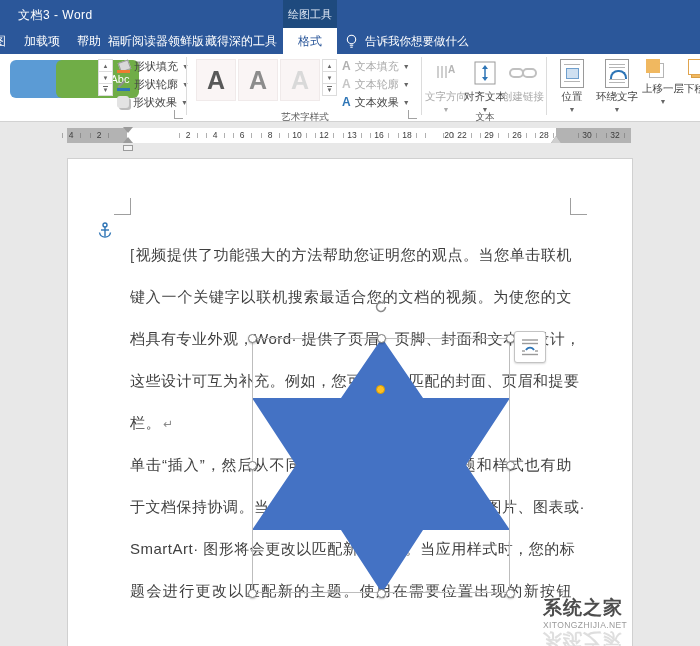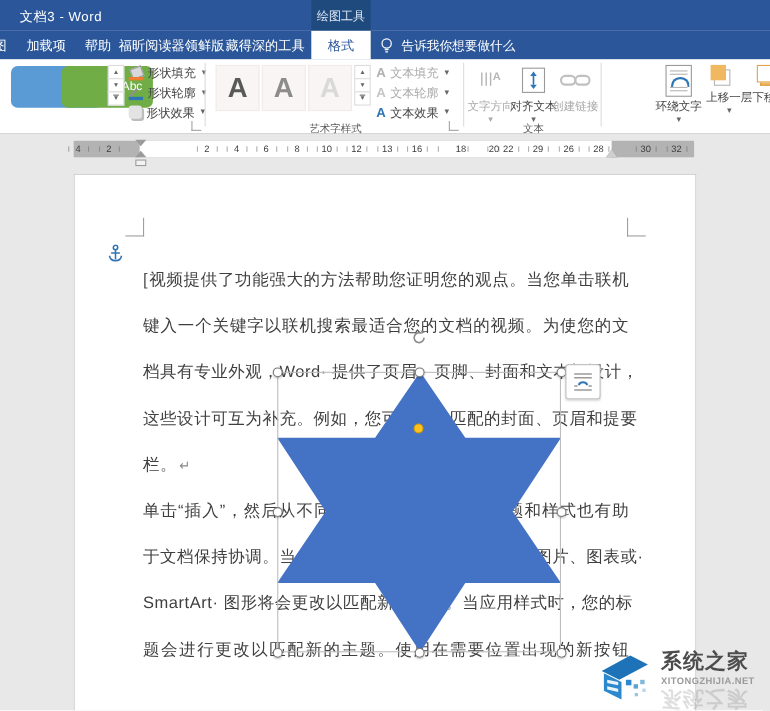--- a/index.html
+++ b/index.html
@@ -78,24 +78,24 @@
 
   
   .starsvg{position:absolute;left:0;top:0;pointer-events:none;}
   .selbox{position:absolute;left:252px;top:338px;width:258px;height:255px;border:1px solid #bdbdbd;box-sizing:border-box;}
   .handle{position:absolute;width:9px;height:9px;border-radius:50%;background:#ffffff;border:1px solid #7a7a7a;box-shadow:0 1px 2px rgba(0,0,0,.25);box-sizing:border-box;}
   .yhandle{position:absolute;left:376px;top:385px;width:9px;height:9px;border-radius:50%;background:#ffc024;border:1px solid #d89e00;box-sizing:border-box;}
   .rothandle{position:absolute;left:372px;top:299px;width:18px;height:18px;color:#8a8a8a;font-size:15px;line-height:18px;text-align:center;}
   .layoutbtn{position:absolute;left:514px;top:331px;width:30px;height:30px;background:#fff;border:1px solid #c3c3c3;border-radius:3px;box-shadow:0 1px 2px rgba(0,0,0,.15);display:flex;align-items:center;justify-content:center;}
 
   
-  .wm{position:absolute;left:543px;top:588px;width:157px;height:58px;display:flex;align-items:flex-start;gap:6px;}
+  .wm{position:absolute;left:543px;top:588px;width:157px;height:58px;display:flex;align-items:flex-start;gap:6px;flex-direction:column;}
   .wm-text{display:flex;flex-direction:column;margin-top:4px;}
   .wm-title{font-size:19px;font-weight:bold;color:#4d4d4d;letter-spacing:1px;line-height:20px;}
-  .wm-domain{font-size:8.5px;color:#9a9a9a;font-weight:bold;letter-spacing:.4px;margin-top:2px;}
+  .wm-domain{font-size:8.5px;color:#9a9a9a;font-weight:normal;letter-spacing:.4px;margin-top:2px;}
   .wm-reflect{transform:scaleY(-1);opacity:.18;margin-top:0px;}
 </style>
 </head>
 <body>
 
 <div id="app">
 
   <div class="titlebar">
     <span class="doc-title">文档3 - Word</span>
     <div class="ctx-header">绘图工具</div>
@@ -205,20 +205,31 @@
         <svg width="28" height="16" viewBox="0 0 28 16">
           <rect x="1" y="4" width="13" height="8" rx="4" fill="none" stroke="#c0c0c0" stroke-width="2"></rect>
           <rect x="14" y="4" width="13" height="8" rx="4" fill="none" stroke="#c0c0c0" stroke-width="2"></rect>
         </svg>
       </div>
       <div class="lbl disabled">创建链接</div>
     </div>
     <div class="group-label" style="left:455px;width:60px;">文本</div>
     <div class="gsep" style="left:546px;"></div>
 
+    <div class="bigbtn" style="left:554px;width:36px;">
+      <div class="icon">
+        <div class="pageicon">
+            <div class="pl" style="top:4px;"></div>
+            <div class="pl" style="top:21px;"></div>
+          <div style="position:absolute;left:5px;top:8px;width:11px;height:9px;background:#cfe0f1;border:1px solid #6f9fcd;"></div>
+          </div>
+      </div>
+      <div class="lbl">位置</div>
+      <div class="dd">▼</div>
+    </div>
     <div class="bigbtn" style="left:594px;width:46px;">
       <div class="icon">
         <div class="pageicon">
             <div class="pl" style="top:4px;"></div>
             <div class="pl" style="top:7px;"></div>
           <div class="pl" style="top:19px;"></div>
             <div class="pl" style="top:22px;"></div>
           <div style="position:absolute;left:4px;top:10px;width:13px;height:7px;border:2px solid #2e75b6;border-bottom:none;border-radius:8px 8px 0 0;"></div>
           </div>
       </div>
@@ -269,21 +280,21 @@
         <span class="rtick" style="left: 239px;"></span>
         <span class="rnum" style="left: 257px;">12</span>
         <span class="rtick" style="left: 248px;"></span>
         <span class="rtick" style="left: 266px;"></span>
         <span class="rnum" style="left: 285px;">13</span>
         <span class="rtick" style="left: 276px;"></span>
         <span class="rtick" style="left: 294px;"></span>
         <span class="rnum" style="left: 312px;">16</span>
         <span class="rtick" style="left: 303px;"></span>
         <span class="rtick" style="left: 321px;"></span>
-        <span class="rnum" style="left: 352px;">18</span>
+        <span class="rnum" style="left: 340px;">18</span>
         <span class="rtick" style="left: 331px;"></span>
         <span class="rtick" style="left: 349px;"></span>
         <span class="rnum" style="left: 382px;">20</span>
         <span class="rtick" style="left: 358px;"></span>
         <span class="rtick" style="left: 376px;"></span>
         <span class="rnum" style="left: 395px;">22</span>
         <span class="rtick" style="left: 386px;"></span>
         <span class="rtick" style="left: 404px;"></span>
         <span class="rnum" style="left: 422px;">29</span>
         <span class="rtick" style="left: 413px;"></span>

